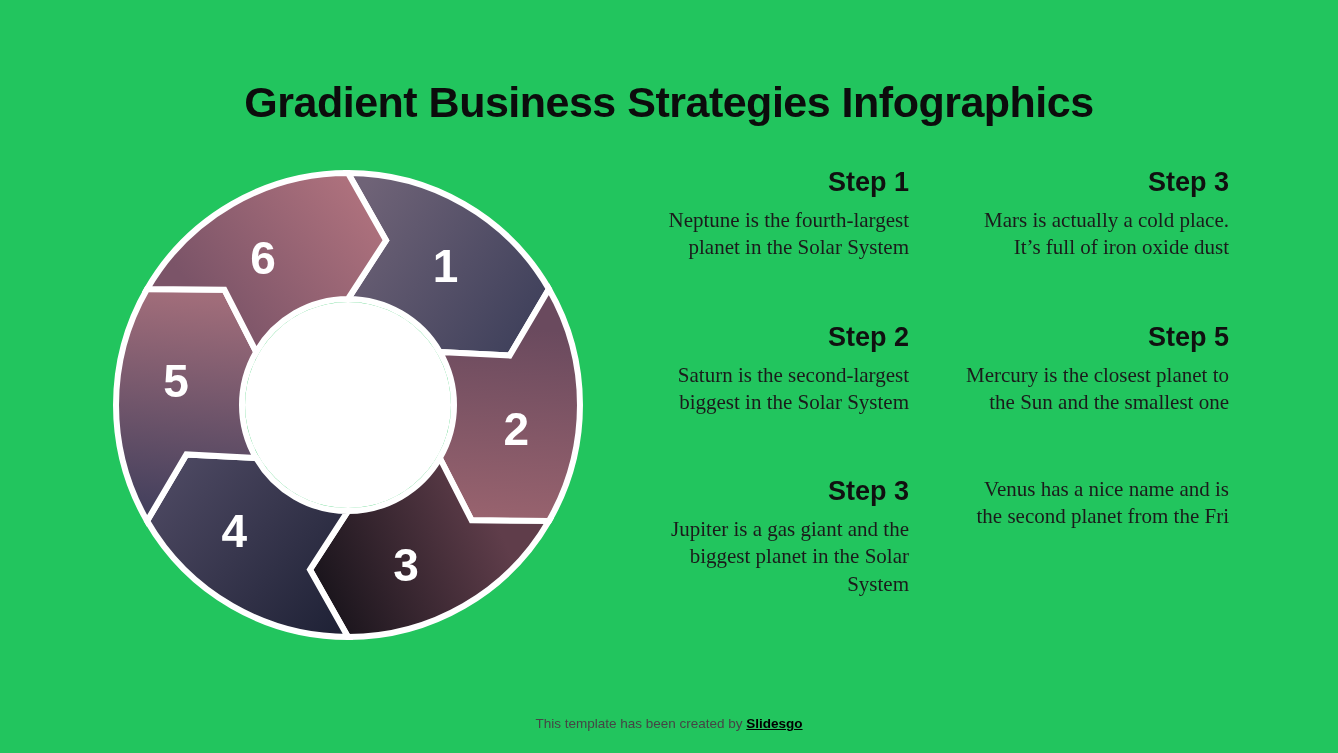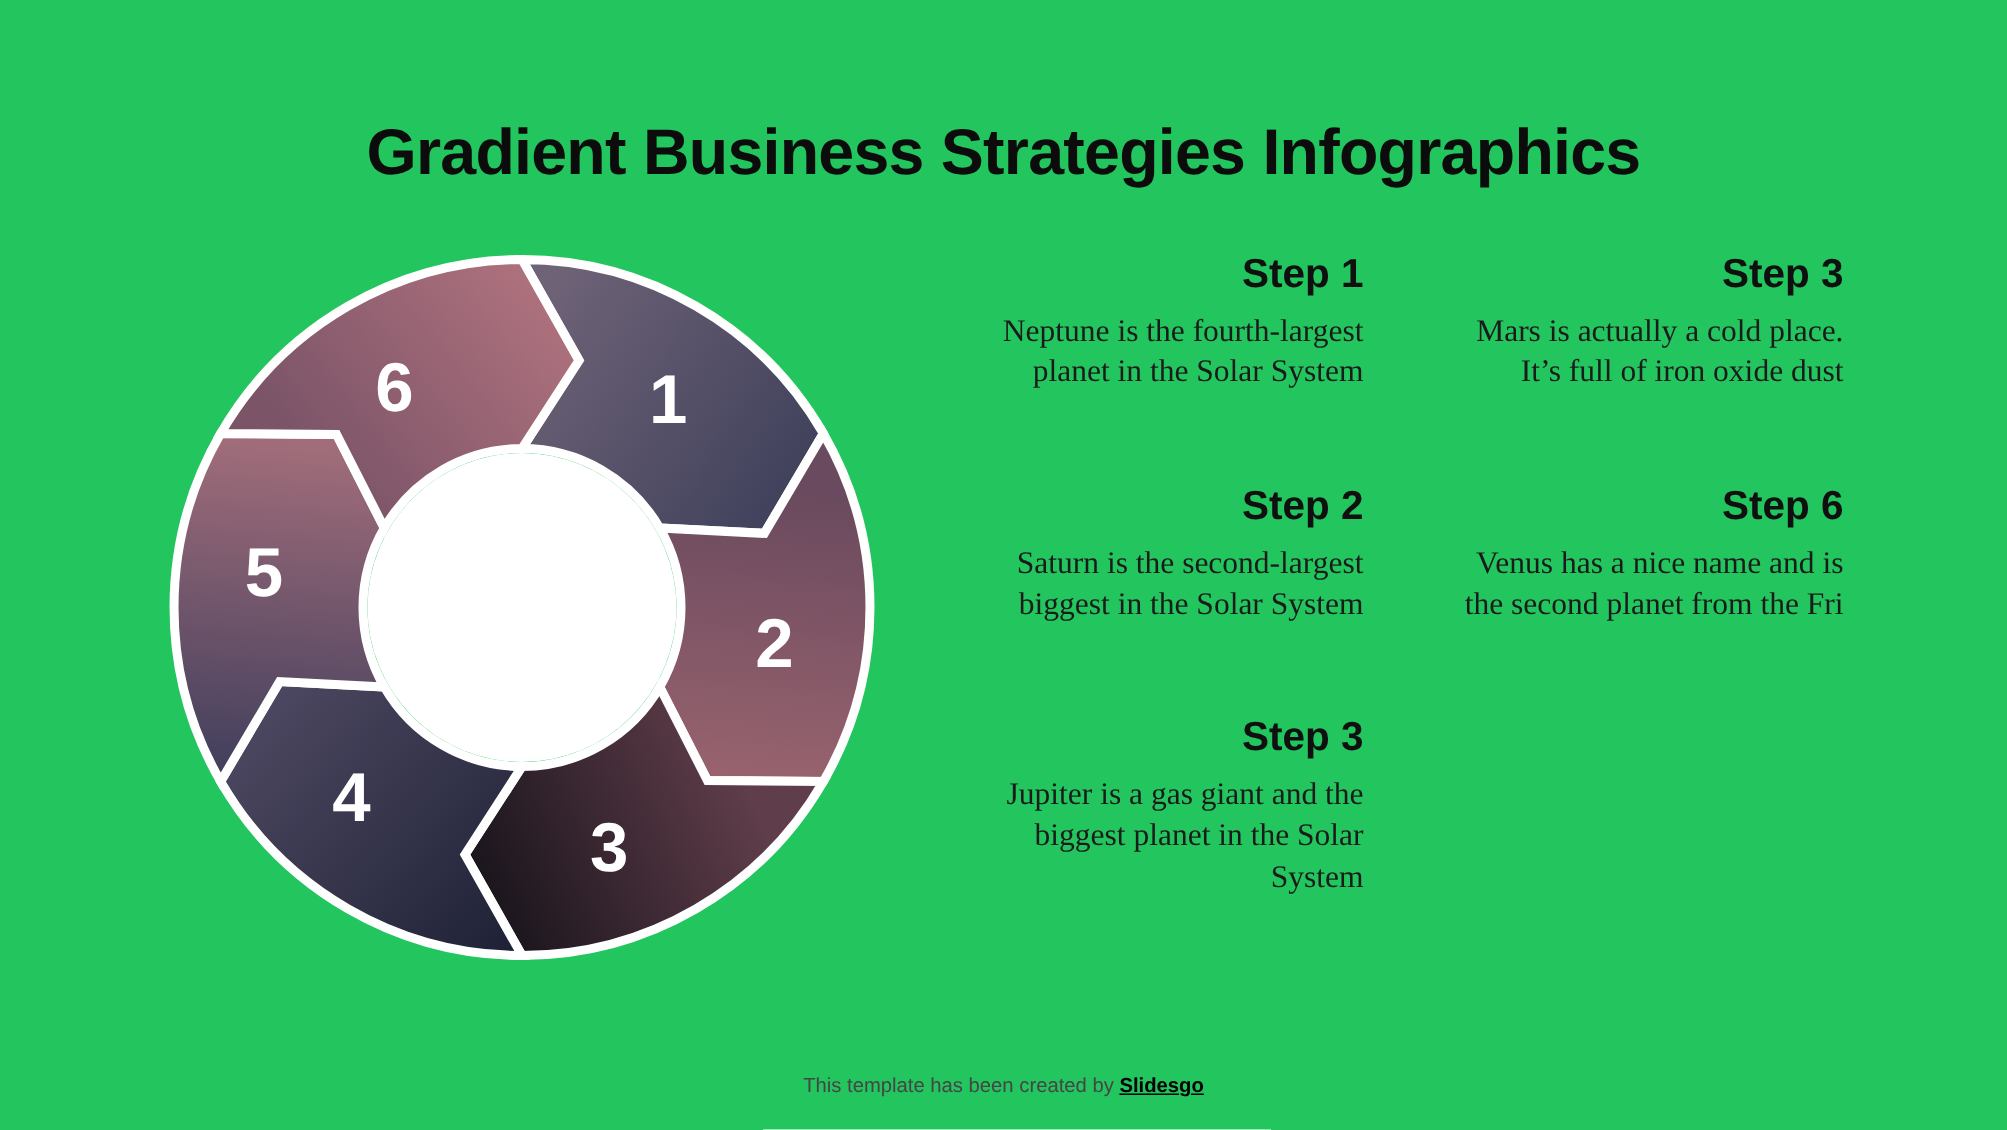--- a/index.html
+++ b/index.html
@@ -82,21 +82,24 @@
     </div>
     <div class="step">
       <h3>Step 3</h3>
       <p>Jupiter is a gas giant and the biggest planet in the Solar System</p>
     </div>
     <div class="step">
       <h3>Step 3</h3>
       <p>Mars is actually a cold place. It’s full of iron oxide dust</p>
     </div>
     <div class="step">
-      <h3>Step 6</h3>
+      <h3>Step 5</h3>
+      <p>Mercury is the closest planet to the Sun and the smallest one</p>
+    </div>
+    <div class="step">
       <p>Venus has a nice name and is the second planet from the Fri</p>
     </div>
   </div>
 
   <div class="footer">
     <span>This template has been created by </span><b>Slidesgo</b>
   </div>
 
 </div>
 

